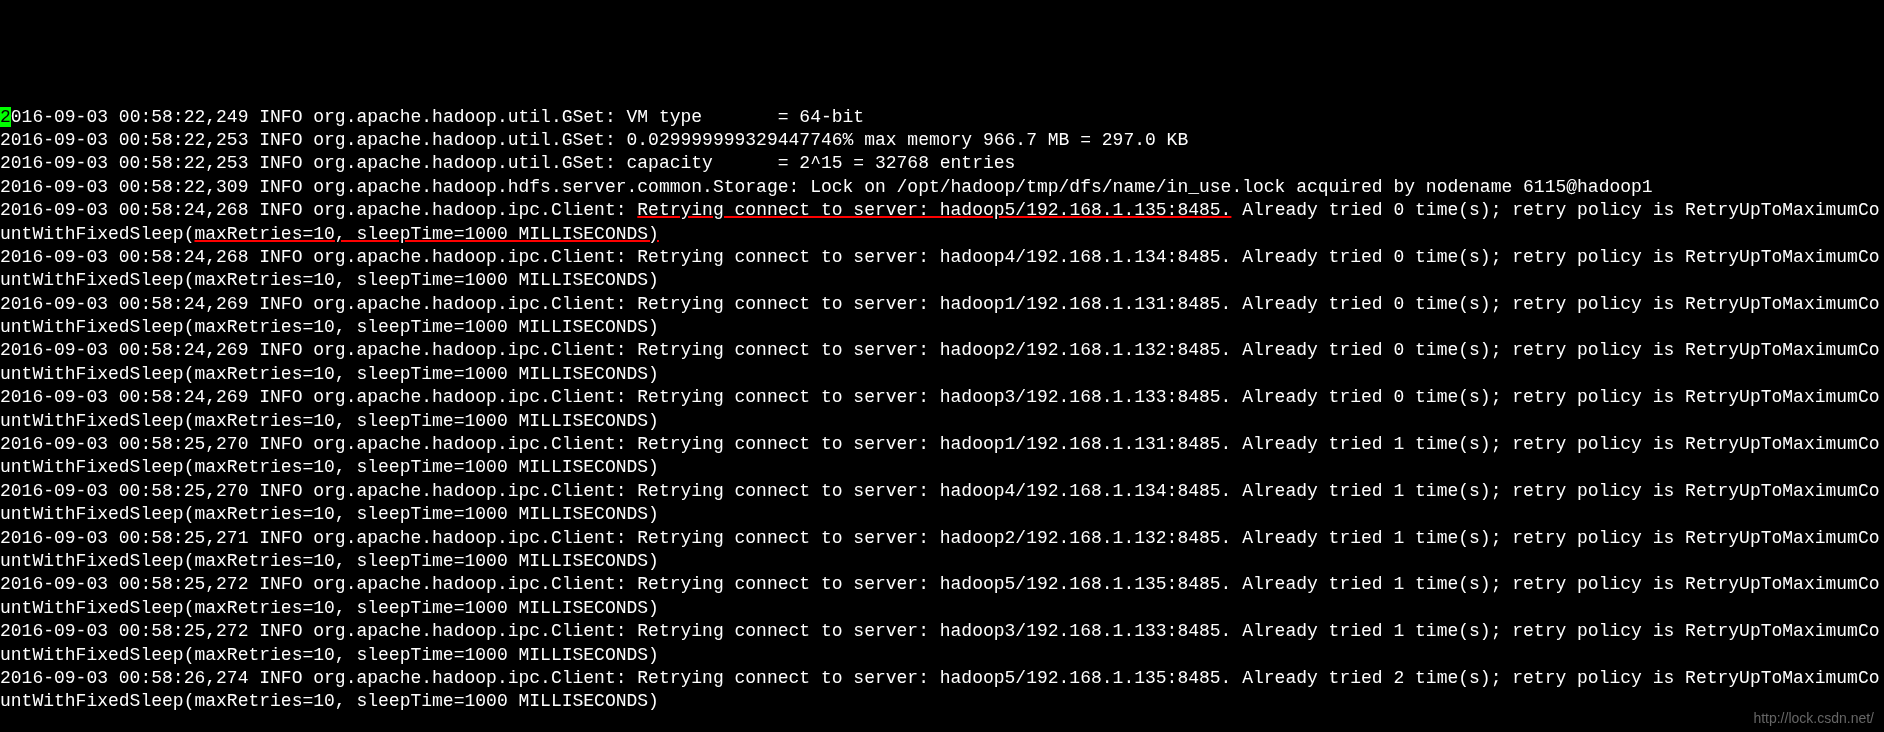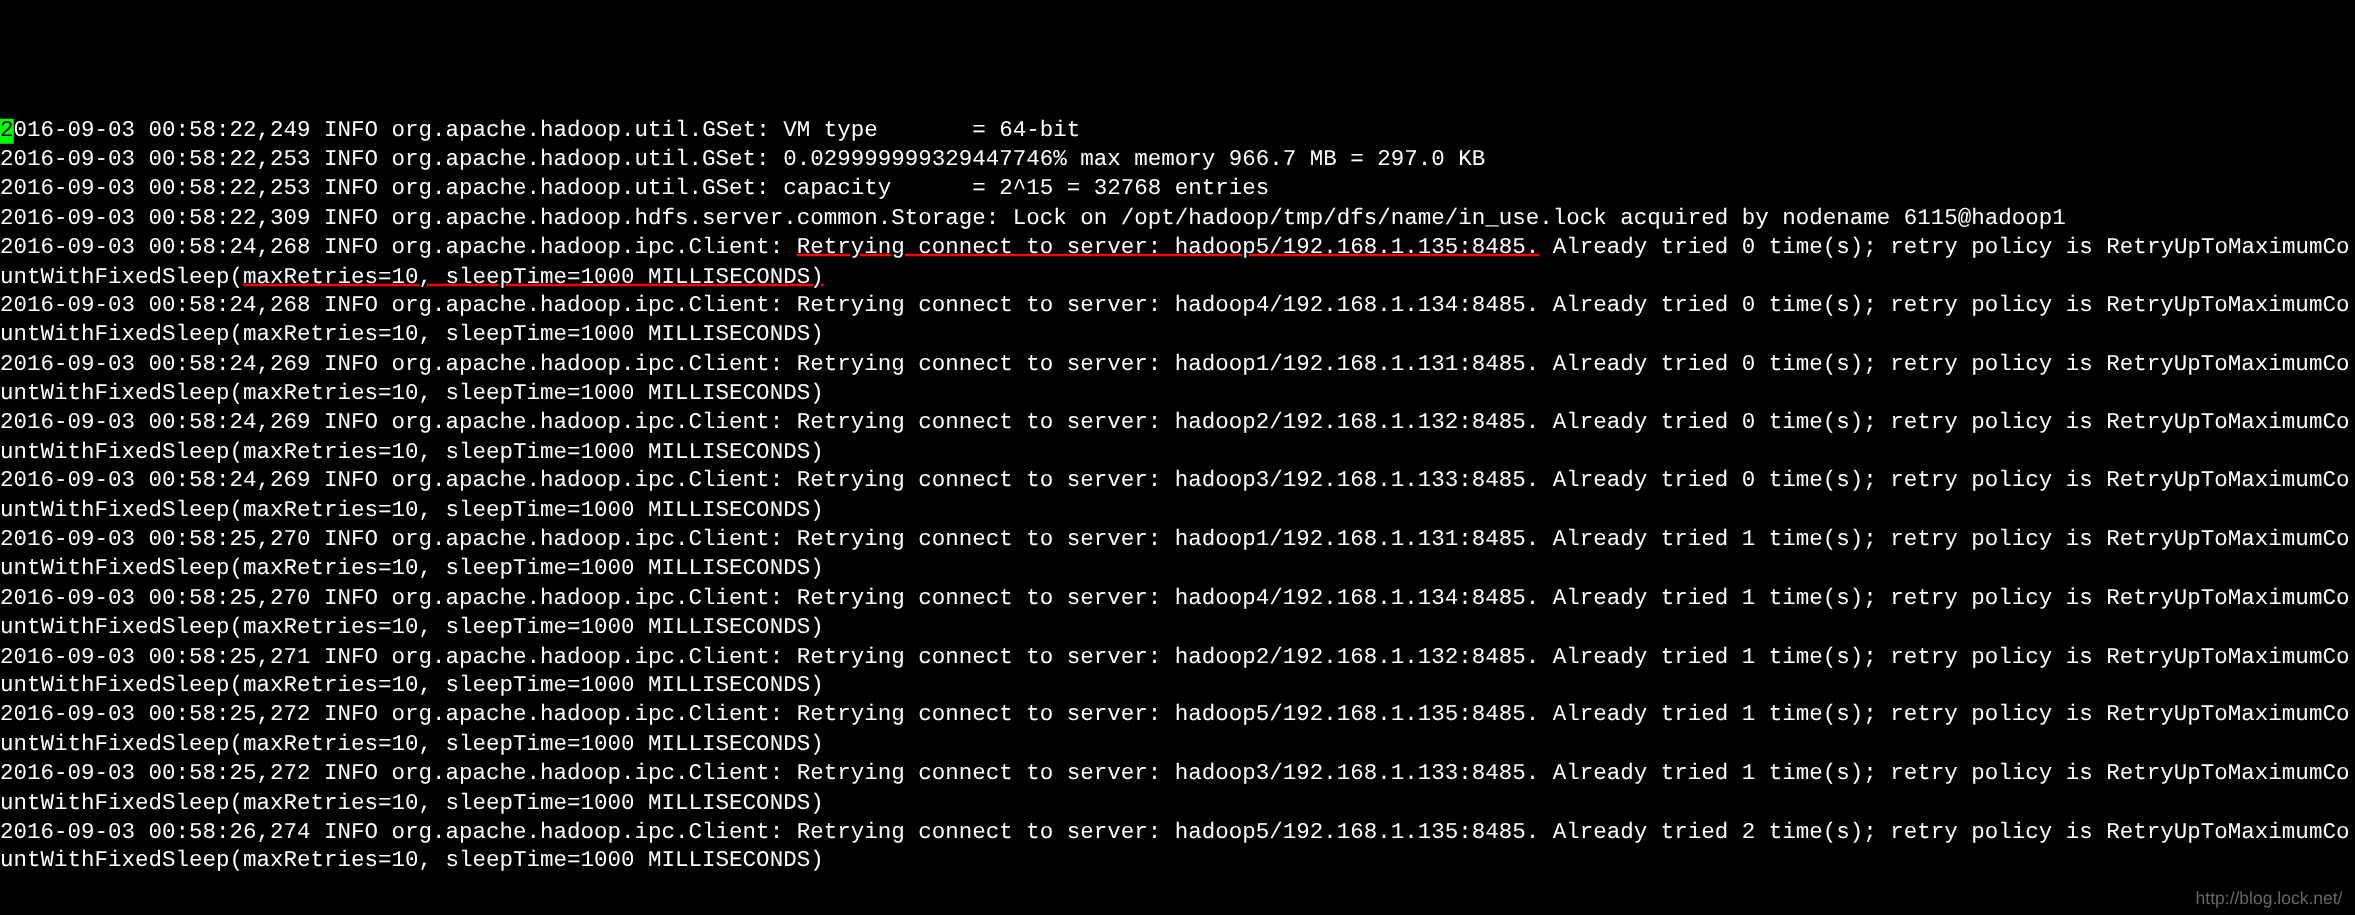--- a/index.html
+++ b/index.html
@@ -16,20 +16,21 @@
       padding: 0;
       white-space: pre-wrap;
       word-break: break-all;
       width: 1884px;
       height: 732px;
       overflow: hidden;
       position: relative;
     }
     .terminal-output {
       padding: 0;
+      margin-top: 12px;
     }
     .log-line {
       white-space: pre-wrap;
       word-break: break-all;
     }
     .cursor-highlight {
       background-color: #00ff00;
       color: #000000;
     }
     .underline-red {
@@ -46,16 +47,16 @@
       font-size: 14px;
       font-family: Arial, sans-serif;
     }
   </style>
 </head>
 <body>
 
 
 
 <div class="terminal-output" id="terminal-container"><div class="log-line"><span class="cursor-highlight">2</span>016-09-03 00:58:22,249 INFO org.apache.hadoop.util.GSet: VM type       = 64-bit</div><div class="log-line">2016-09-03 00:58:22,253 INFO org.apache.hadoop.util.GSet: 0.029999999329447746% max memory 966.7 MB = 297.0 KB</div><div class="log-line">2016-09-03 00:58:22,253 INFO org.apache.hadoop.util.GSet: capacity      = 2^15 = 32768 entries</div><div class="log-line">2016-09-03 00:58:22,309 INFO org.apache.hadoop.hdfs.server.common.Storage: Lock on /opt/hadoop/tmp/dfs/name/in_use.lock acquired by nodename 6115@hadoop1</div><div class="log-line">2016-09-03 00:58:24,268 INFO org.apache.hadoop.ipc.Client: <span class="underline-red">Retrying connect to server: hadoop5/192.168.1.135:8485.</span> Already tried 0 time(s); retry policy is RetryUpToMaximumCountWithFixedSleep(<span class="underline-red">maxRetries=10, sleepTime=1000 MILLISECONDS)</span></div><div class="log-line">2016-09-03 00:58:24,268 INFO org.apache.hadoop.ipc.Client: Retrying connect to server: hadoop4/192.168.1.134:8485. Already tried 0 time(s); retry policy is RetryUpToMaximumCountWithFixedSleep(maxRetries=10, sleepTime=1000 MILLISECONDS)</div><div class="log-line">2016-09-03 00:58:24,269 INFO org.apache.hadoop.ipc.Client: Retrying connect to server: hadoop1/192.168.1.131:8485. Already tried 0 time(s); retry policy is RetryUpToMaximumCountWithFixedSleep(maxRetries=10, sleepTime=1000 MILLISECONDS)</div><div class="log-line">2016-09-03 00:58:24,269 INFO org.apache.hadoop.ipc.Client: Retrying connect to server: hadoop2/192.168.1.132:8485. Already tried 0 time(s); retry policy is RetryUpToMaximumCountWithFixedSleep(maxRetries=10, sleepTime=1000 MILLISECONDS)</div><div class="log-line">2016-09-03 00:58:24,269 INFO org.apache.hadoop.ipc.Client: Retrying connect to server: hadoop3/192.168.1.133:8485. Already tried 0 time(s); retry policy is RetryUpToMaximumCountWithFixedSleep(maxRetries=10, sleepTime=1000 MILLISECONDS)</div><div class="log-line">2016-09-03 00:58:25,270 INFO org.apache.hadoop.ipc.Client: Retrying connect to server: hadoop1/192.168.1.131:8485. Already tried 1 time(s); retry policy is RetryUpToMaximumCountWithFixedSleep(maxRetries=10, sleepTime=1000 MILLISECONDS)</div><div class="log-line">2016-09-03 00:58:25,270 INFO org.apache.hadoop.ipc.Client: Retrying connect to server: hadoop4/192.168.1.134:8485. Already tried 1 time(s); retry policy is RetryUpToMaximumCountWithFixedSleep(maxRetries=10, sleepTime=1000 MILLISECONDS)</div><div class="log-line">2016-09-03 00:58:25,271 INFO org.apache.hadoop.ipc.Client: Retrying connect to server: hadoop2/192.168.1.132:8485. Already tried 1 time(s); retry policy is RetryUpToMaximumCountWithFixedSleep(maxRetries=10, sleepTime=1000 MILLISECONDS)</div><div class="log-line">2016-09-03 00:58:25,272 INFO org.apache.hadoop.ipc.Client: Retrying connect to server: hadoop5/192.168.1.135:8485. Already tried 1 time(s); retry policy is RetryUpToMaximumCountWithFixedSleep(maxRetries=10, sleepTime=1000 MILLISECONDS)</div><div class="log-line">2016-09-03 00:58:25,272 INFO org.apache.hadoop.ipc.Client: Retrying connect to server: hadoop3/192.168.1.133:8485. Already tried 1 time(s); retry policy is RetryUpToMaximumCountWithFixedSleep(maxRetries=10, sleepTime=1000 MILLISECONDS)</div><div class="log-line">2016-09-03 00:58:26,274 INFO org.apache.hadoop.ipc.Client: Retrying connect to server: hadoop5/192.168.1.135:8485. Already tried 2 time(s); retry policy is RetryUpToMaximumCountWithFixedSleep(maxRetries=10, sleepTime=1000 MILLISECONDS)</div></div>
-<div class="watermark">http://blog.lock.net/</div>
+<div class="watermark">http://lock.csdn.net/</div>
 
 
 
 
 </body></html>

